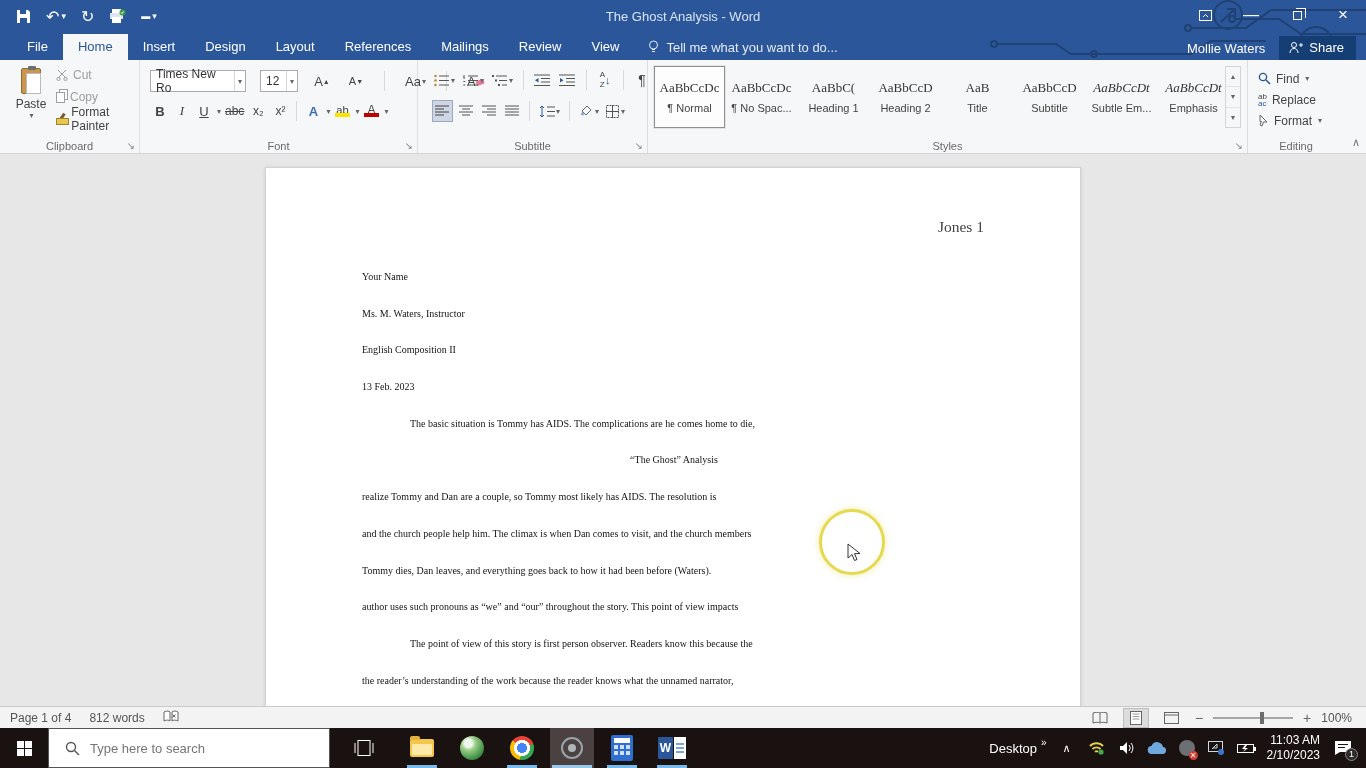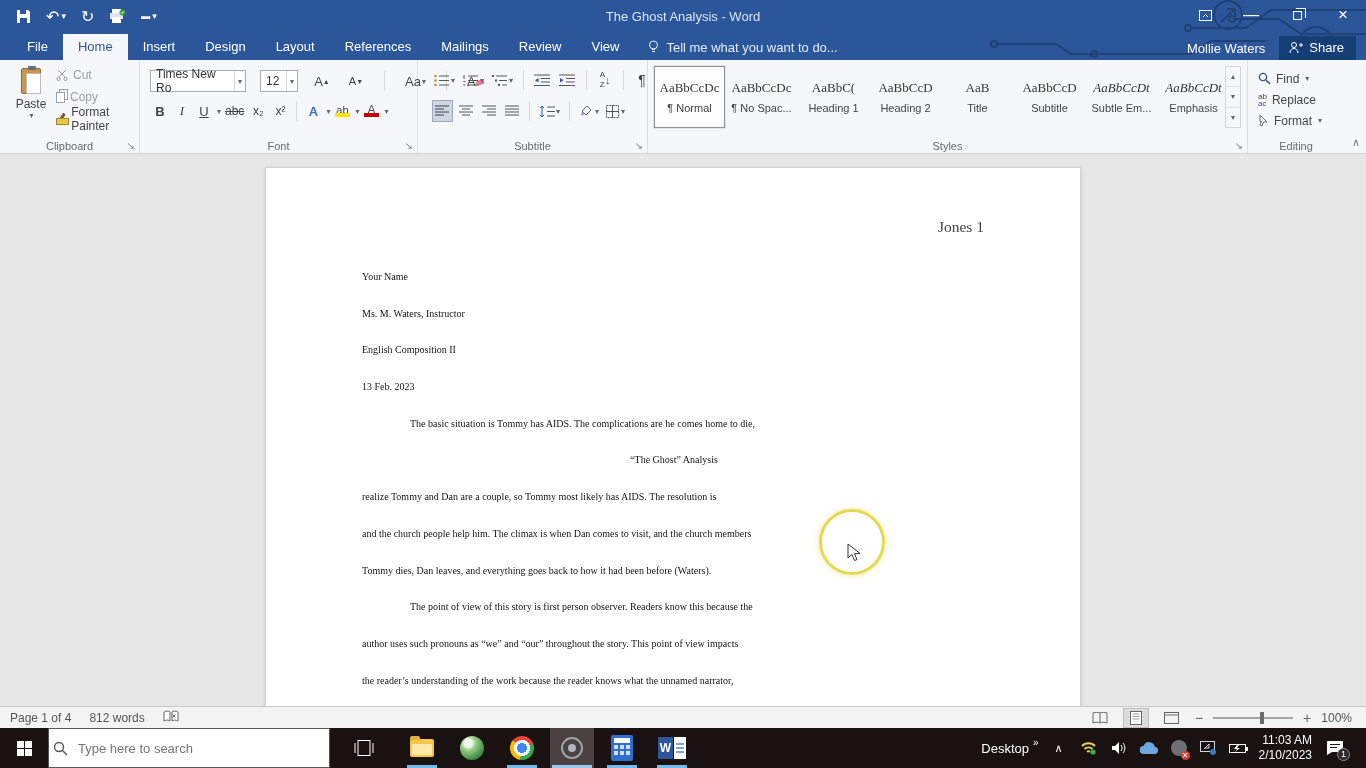--- a/index.html
+++ b/index.html
@@ -106,21 +106,21 @@
   .viewbtn{width:26px;height:20px;display:flex;align-items:center;justify-content:center}
   .viewbtn.selv{background:#dcdcdc;border:1px solid #bfbfbf}
   .ztrack{width:80px;height:2px;background:#a6a6a6;position:relative}
   .zthumb{position:absolute;left:58%;top:-5px;width:4px;height:12px;background:#6d6d6d}
 
   
   .taskbar{position:absolute;top:728px;left:0;width:1366px;height:40px;background:#191211;display:flex;align-items:center;z-index:10}
   .startbtn{width:48px;height:40px;display:flex;align-items:center;justify-content:center}
   .winlogo{display:grid;grid-template-columns:7px 7px;grid-template-rows:7px 7px;gap:1px}
   .winlogo span{background:#fff}
-  .searchbox{width:282px;height:40px;background:#fff;display:flex;align-items:center;gap:8px;padding-left:4px;border:1px solid #555}
+  .searchbox{width:282px;height:40px;background:#fff;display:flex;align-items:center;gap:8px;padding-left:16px;border:1px solid #555}
   .searchbox input{border:none;outline:none;font-size:13px;color:#333;width:220px;background:transparent;font-family:"Liberation Sans",sans-serif}
   .tbtn{width:44px;height:40px;display:flex;align-items:center;justify-content:center;position:relative}
   .tbtn .under{position:absolute;bottom:0;left:7px;right:7px;height:3px;background:#76b9ed}
   .tbtn.activeapp{background:#4a4140}
   .tbtn.activeapp .under{left:2px;right:2px;background:#9ac8ea}
   .folder{width:24px;height:18px;background:#f4c64e;border-radius:2px;position:relative}
   .folder:before{content:"";position:absolute;top:-3px;left:0;width:10px;height:4px;background:#e3b43d;border-radius:2px 2px 0 0}
   .folder:after{content:"";position:absolute;left:2px;top:5px;right:2px;bottom:2px;background:#ffe9a8;border-radius:1px}
   .orb{width:24px;height:24px;border-radius:50%;background:radial-gradient(circle at 35% 30%,#eef7ee 0 4px,#9fd08a 30%,#3f8f46 70%,#1e5e2e)}
   .chrome{width:24px;height:24px;border-radius:50%;
@@ -129,21 +129,21 @@
   .recorder{width:22px;height:22px;border-radius:50%;border:2px solid #9aa3a9;display:flex;align-items:center;justify-content:center}
   .recorder i{width:8px;height:8px;border-radius:50%;background:#aeb6bb}
   .calc{width:22px;height:26px;background:#2f6fd0;border-radius:2px;padding:3px 3px}
   .calc i{display:block;height:5px;background:#fff;margin-bottom:2px}
   .calc b{display:grid;grid-template-columns:4px 4px 4px;gap:2px}
   .calc b span{height:4px;background:#cfe0f7}
   .wordic{display:flex;align-items:center}
   .wordic .wsq{width:15px;height:22px;background:#2b579a;color:#fff;font-size:12px;font-weight:bold;display:flex;align-items:center;justify-content:center;border-radius:1px}
   .wordic .wdoc{width:12px;height:22px;background:#fff;margin-left:1px;display:flex;flex-direction:column;justify-content:center;gap:2px;padding:0 2px}
   .wordic .wdoc span{height:2px;background:#7da3d8}
-  .traybar{margin-left:auto;display:flex;align-items:center;gap:10px;color:#fff;padding-right:18px}
+  .traybar{margin-left:auto;display:flex;align-items:center;gap:10px;color:#fff;padding-right:10px}
   .desktoplbl{font-size:13px;color:#fff;display:flex;align-items:flex-start;gap:4px}
   .desktoplbl .chev2{font-size:10px;margin-top:-4px}
   .trayic{display:flex;align-items:center;justify-content:center;width:20px;height:22px}
   .meet{width:16px;height:16px;border-radius:50%;background:#6c6f73;position:relative}
   .meet:after{content:"✕";position:absolute;right:-3px;bottom:-4px;font-size:8px;color:#fff;background:#d23b2e;border-radius:50%;width:9px;height:9px;line-height:9px;text-align:center}
   .clock{display:flex;flex-direction:column;align-items:flex-end;font-size:12px;line-height:15px;color:#fff}
   .notif{position:relative;width:26px;height:24px;display:flex;align-items:center;justify-content:center}
   .badge{position:absolute;right:-2px;bottom:-1px;width:13px;height:13px;border-radius:50%;background:#2e2a29;border:1px solid #888;color:#fff;font-size:9px;line-height:11px;text-align:center}
 </style>
 </head>
@@ -508,22 +508,22 @@
     <div class="bodytext">
       <div class="docline">Your Name</div>
       <div class="docline">Ms. M. Waters, Instructor</div>
       <div class="docline">English Composition II</div>
       <div class="docline">13 Feb. 2023</div>
       <div class="docline indent">The basic situation is Tommy has AIDS. The complications are he comes home to die,</div>
       <div class="docline center">“The Ghost” Analysis</div>
       <div class="docline">realize Tommy and Dan are a couple, so Tommy most likely has AIDS. The resolution is</div>
       <div class="docline">and the church people help him. The climax is when Dan comes to visit, and the church members</div>
       <div class="docline">Tommy dies, Dan leaves, and everything goes back to how it had been before (Waters).</div>
+      <div class="docline">author uses such pronouns as “we” and “our” throughout the story. This point of view impacts</div>
       <div class="docline indent">The point of view of this story is first person observer. Readers know this because the</div>
-      <div class="docline">author uses such pronouns as “we” and “our” throughout the story. This point of view impacts</div>
       <div class="docline">the reader’s understanding of the work because the reader knows what the unnamed narrator,</div>
     </div>
   </div>
 </div>
 
 <div class="click-ring"></div>
 <svg class="cursor" width="16" height="20" viewBox="0 0 16 20">
   <path d="M1 1l0 14 4-3.5 2.5 6 2.5-1-2.5-5.8 5.5-.2z" fill="#fff" stroke="#333" stroke-width="1"></path>
 </svg>
 

